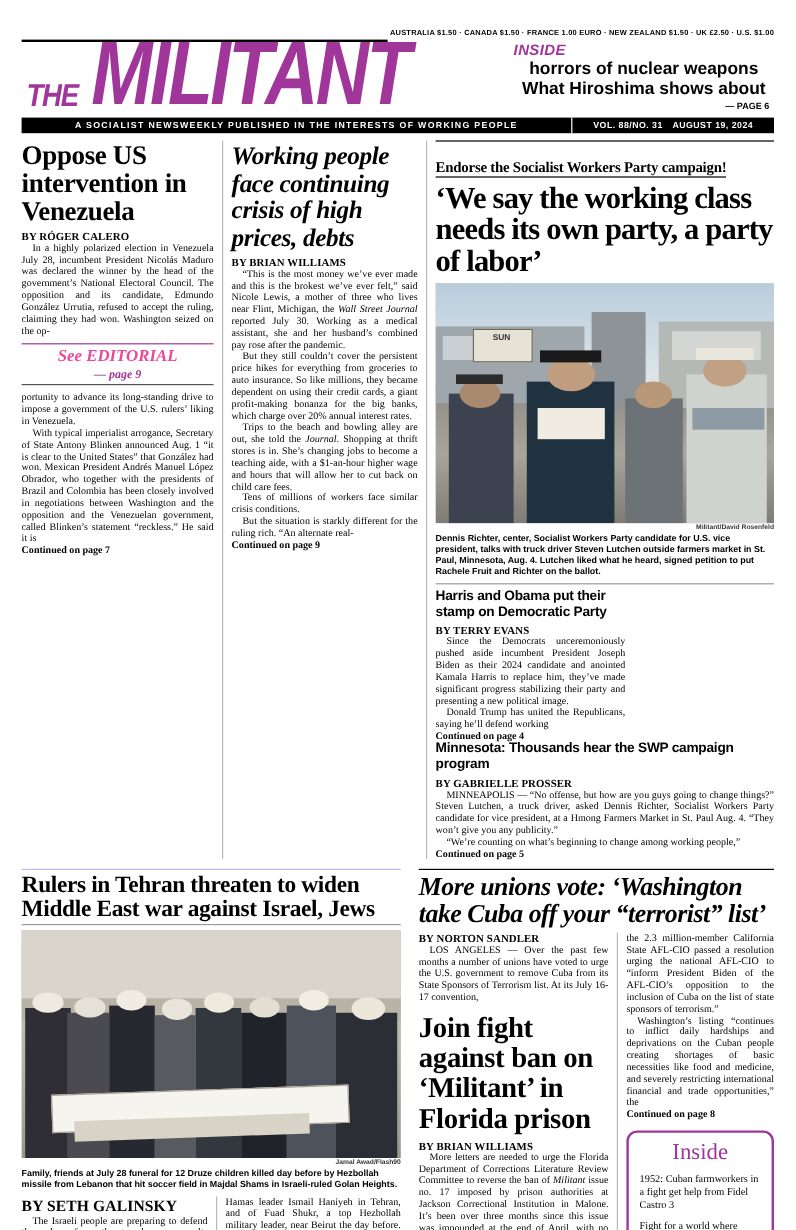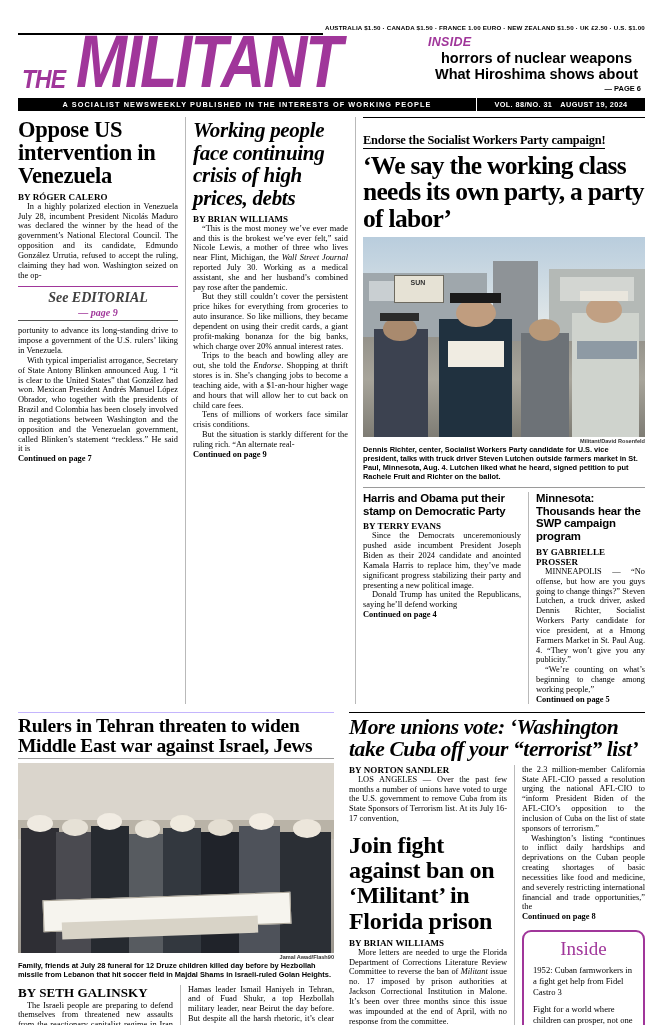--- a/index.html
+++ b/index.html
@@ -84,21 +84,21 @@
     font-family:"Liberation Serif",serif;
     -webkit-hyphens:auto;hyphens:auto;
   }
   p.bt.noind{text-indent:0;}
   .cont{font-weight:bold;text-align:left;font-size:8.4px;display:block;margin-top:0;}
   i{font-style:italic;}
 
   
   .edbox{margin:6px 0 5px 0;border-top:1px solid #a0369a;border-bottom:1px solid #555;padding:3px 0 2px 0;}
   .edbox .l1{
-    text-align:center;color:#404040;font-weight:bold;font-style:italic;
+    text-align:center;color:#ec4899;font-weight:bold;font-style:italic;
     font-size:14px;font-family:"Liberation Serif",serif;
   }
   .edbox .l2{
     text-align:center;color:#a0369a;font-weight:bold;font-style:italic;
     font-size:10px;font-family:"Liberation Serif",serif;margin-top:1px;
   }
 
   
   .lead{border-top:1px solid #000;padding-top:12px;}
   .kicker{
@@ -203,21 +203,21 @@
         <span class="cont">Continued on page 7</span>
       </div>
 
       <div class="vrule"></div>
 
       <div style="width:155px;flex:none;">
         <div class="hl-serif" style="font-size:21px;font-style:italic;margin-top:2px;line-height:1.08;">Working people face continuing crisis of high prices, debts</div>
         <div class="byline">BY BRIAN WILLIAMS</div>
         <p class="bt"><span>“This is the most money we’ve ever made and this is the brokest we’ve ever felt,” said Nicole Lewis, a mother of three who lives near Flint, Michigan, the </span><i>Wall Street Journal</i><span> reported July 30. Working as a medical assistant, she and her husband’s combined pay rose after the pandemic.</span></p>
         <p class="bt">But they still couldn’t cover the persistent price hikes for everything from groceries to auto insurance. So like millions, they became dependent on using their credit cards, a giant profit-making bonanza for the big banks, which charge over 20% annual interest rates.</p>
-        <p class="bt"><span>Trips to the beach and bowling alley are out, she told the </span><i>Endorse</i><span>. Shopping at thrift stores is in. She’s changing jobs to become a teaching aide, with a $1-an-hour higher wage and hours that will allow her to cut back on child care fees.</span></p>
+        <p class="bt"><span>Trips to the beach and bowling alley are out, she told the </span><i>Journal</i><span>. Shopping at thrift stores is in. She’s changing jobs to become a teaching aide, with a $1-an-hour higher wage and hours that will allow her to cut back on child care fees.</span></p>
         <p class="bt">Tens of millions of workers face similar crisis conditions.</p>
         <p class="bt">But the situation is starkly different for the ruling rich. “An alternate real-</p>
         <span class="cont">Continued on page 9</span>
       </div>
 
       <div class="vrule"></div>
 
       <div style="flex:1;">
         <div class="lead">
           <span class="kicker">Endorse the Socialist Workers Party campaign!</span>
@@ -252,21 +252,21 @@
           <div class="rect" style="right:2%;top:38%;width:24%;height:62%;background:#cfd3cd;"></div>
           <div class="blob" style="right:8%;top:30%;width:13%;height:13%;background:#c1a083;"></div>
           <div class="rect" style="right:6%;top:27%;width:17%;height:5%;background:#e9e6dd;"></div>
           <div class="rect" style="right:3%;top:52%;width:21%;height:9%;background:#8e9aa4;"></div>
         </div>
 
         <div class="credit">Militant/David Rosenfeld</div>
         <div class="capt">Dennis Richter, center, Socialist Workers Party candidate for U.S. vice president, talks with truck driver Steven Lutchen outside farmers market in St. Paul, Minnesota, Aug. 4. Lutchen liked what he heard, signed petition to put Rachele Fruit and Richter on the ballot.</div>
 
         <div class="hrule" style="margin-top:6px;"></div>
-        <div class="cols" style="margin-top:4px;">
+        <div class="cols" style="margin-top:4px;flex-direction:column;">
           <div style="width:158px;flex:none;">
             <div class="sub-hl">Harris and Obama put their stamp on Democratic Party</div>
             <div class="byline">BY TERRY EVANS</div>
             <p class="bt">Since the Democrats unceremoniously pushed aside incumbent President Joseph Biden as their 2024 candidate and anointed Kamala Harris to replace him, they’ve made significant progress stabilizing their party and presenting a new political image.</p>
             <p class="bt">Donald Trump has united the Republicans, saying he’ll defend working</p>
             <span class="cont">Continued on page 4</span>
           </div>
 
           <div class="vrule"></div>
 

